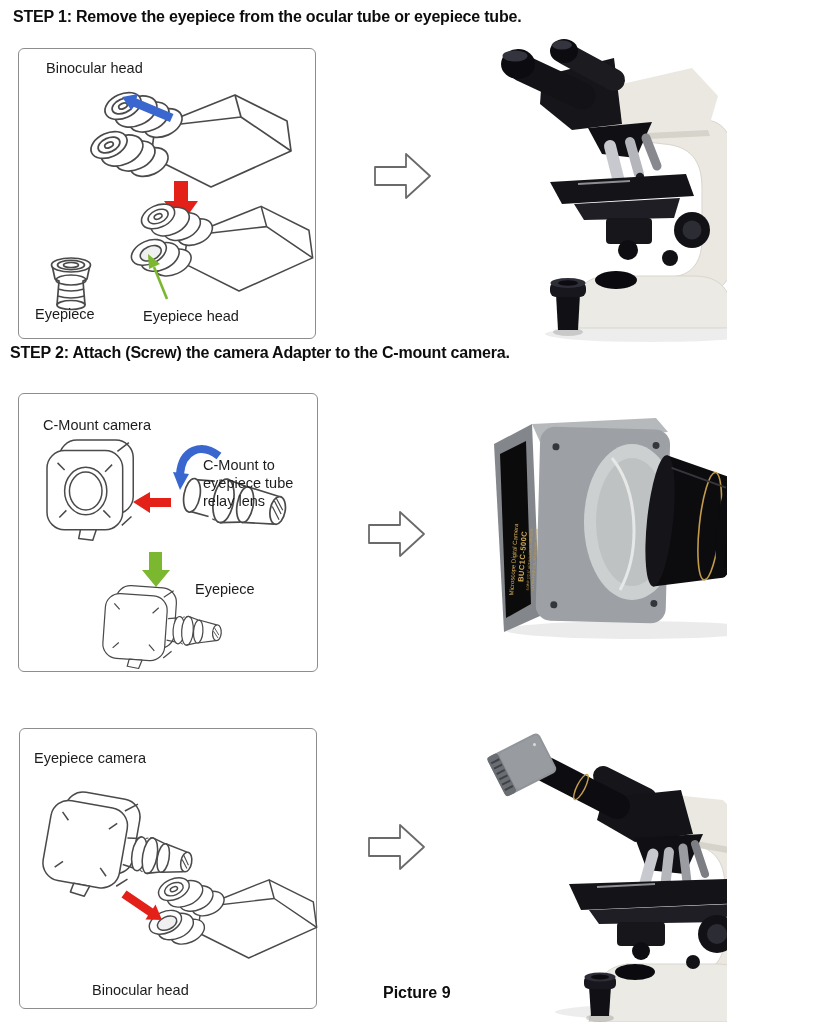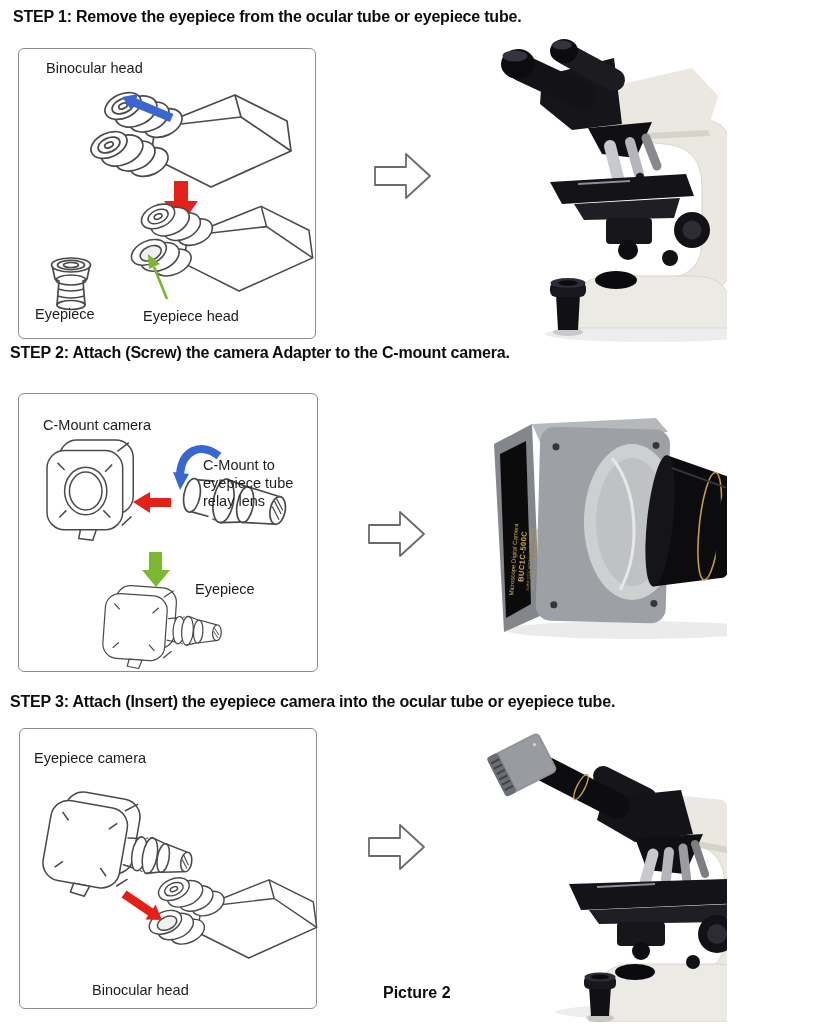--- a/index.html
+++ b/index.html
@@ -234,21 +234,20 @@
     </g>
     <polygon points="30,62 56,49 61,212 36,226" fill="#0b0b0b"></polygon>
     <g transform="translate(51,208) rotate(-86)" font-family="Liberation Sans,sans-serif">
       <text x="4" y="-8" font-size="6" fill="#d3ac59">Microscope Digital Camera</text>
       <text x="18" y="1" font-size="7.5" font-weight="bold" letter-spacing="0.5" fill="#d3ac59">BUC1C-500C</text>
       <text x="10" y="7" font-size="3.6" fill="#c49b49">5.0MP 1/2.5" APTINA CMOS SENSOR</text>
       <text x="10" y="12" font-size="3.6" fill="#c49b49">ULTRA-FINE COLOR ENGINE INSIDE</text>
     </g>
   </svg>
 
-  <div class="step-heading" style="left:10px; top:693px;">STEP 3: Attach (Insert) the eyepiece camera into the ocular tube or eyepiece tube.</div>
 
   <div class="diagram-box" style="left:19px; top:728px; width:298px; height:281px;">
     <svg width="298" height="281" viewBox="0 0 298 281">
       <g>
         <use href="#cameraWithTube" transform="translate(36,58) scale(0.9) rotate(10)"></use>
       </g>
       <g>
         <use href="#binoOpen" transform="translate(91,144) scale(0.85)"></use>
       </g>
       <g>
@@ -296,15 +295,15 @@
     <circle cx="232" cy="202" r="10" fill="#2c2c34"></circle>
     <circle cx="208" cy="230" r="7" fill="#121216"></circle>
     <ellipse cx="150" cy="240" rx="20" ry="8" fill="#0b0b0f"></ellipse>
     <ellipse cx="115" cy="286" rx="14" ry="4" fill="rgba(0,0,0,0.15)"></ellipse>
     <path d="M104,254 L126,254 L124,284 L106,284 Z" fill="#101015"></path>
     <rect x="99" y="244" width="32" height="13" rx="5" fill="#17171d"></rect>
     <ellipse cx="115" cy="245" rx="15.5" ry="4.5" fill="#2e2e38"></ellipse>
     <ellipse cx="115" cy="245" rx="9" ry="2.5" fill="#0c0c10"></ellipse>
   </svg>
 
-  <div class="caption" style="left:383px; top:984px;">Picture 2</div>
+  <div class="caption" style="left:383px; top:984px;">Picture 9</div>
 
 </div>
 
 </body></html>

